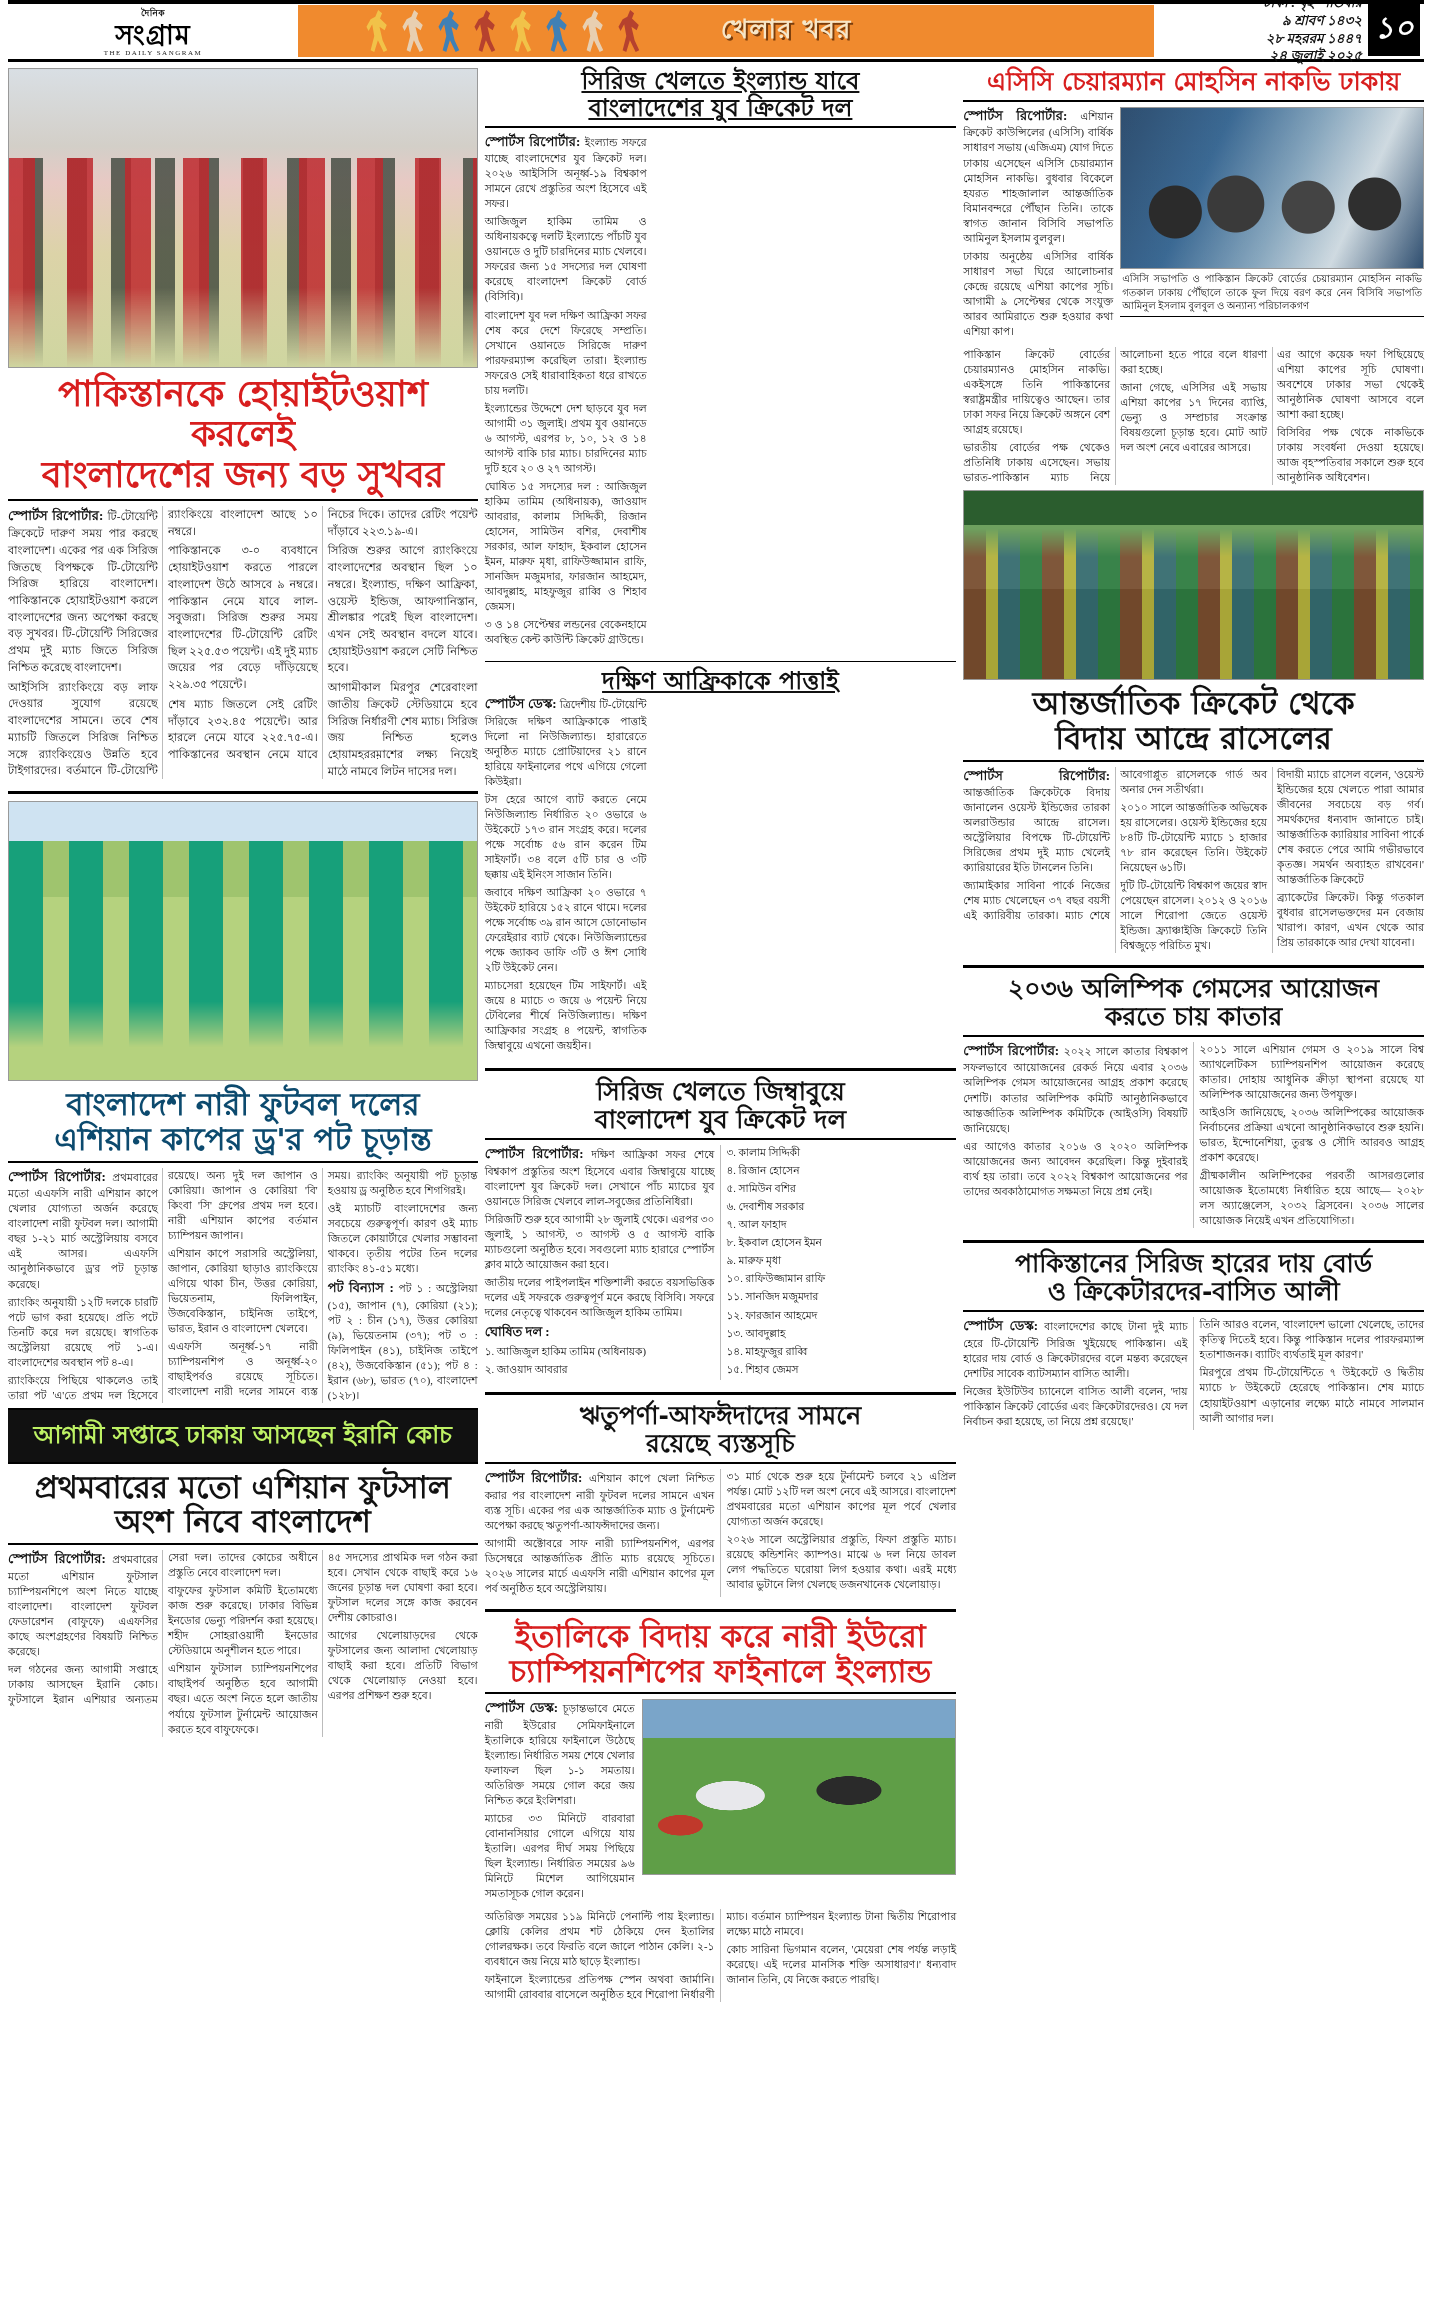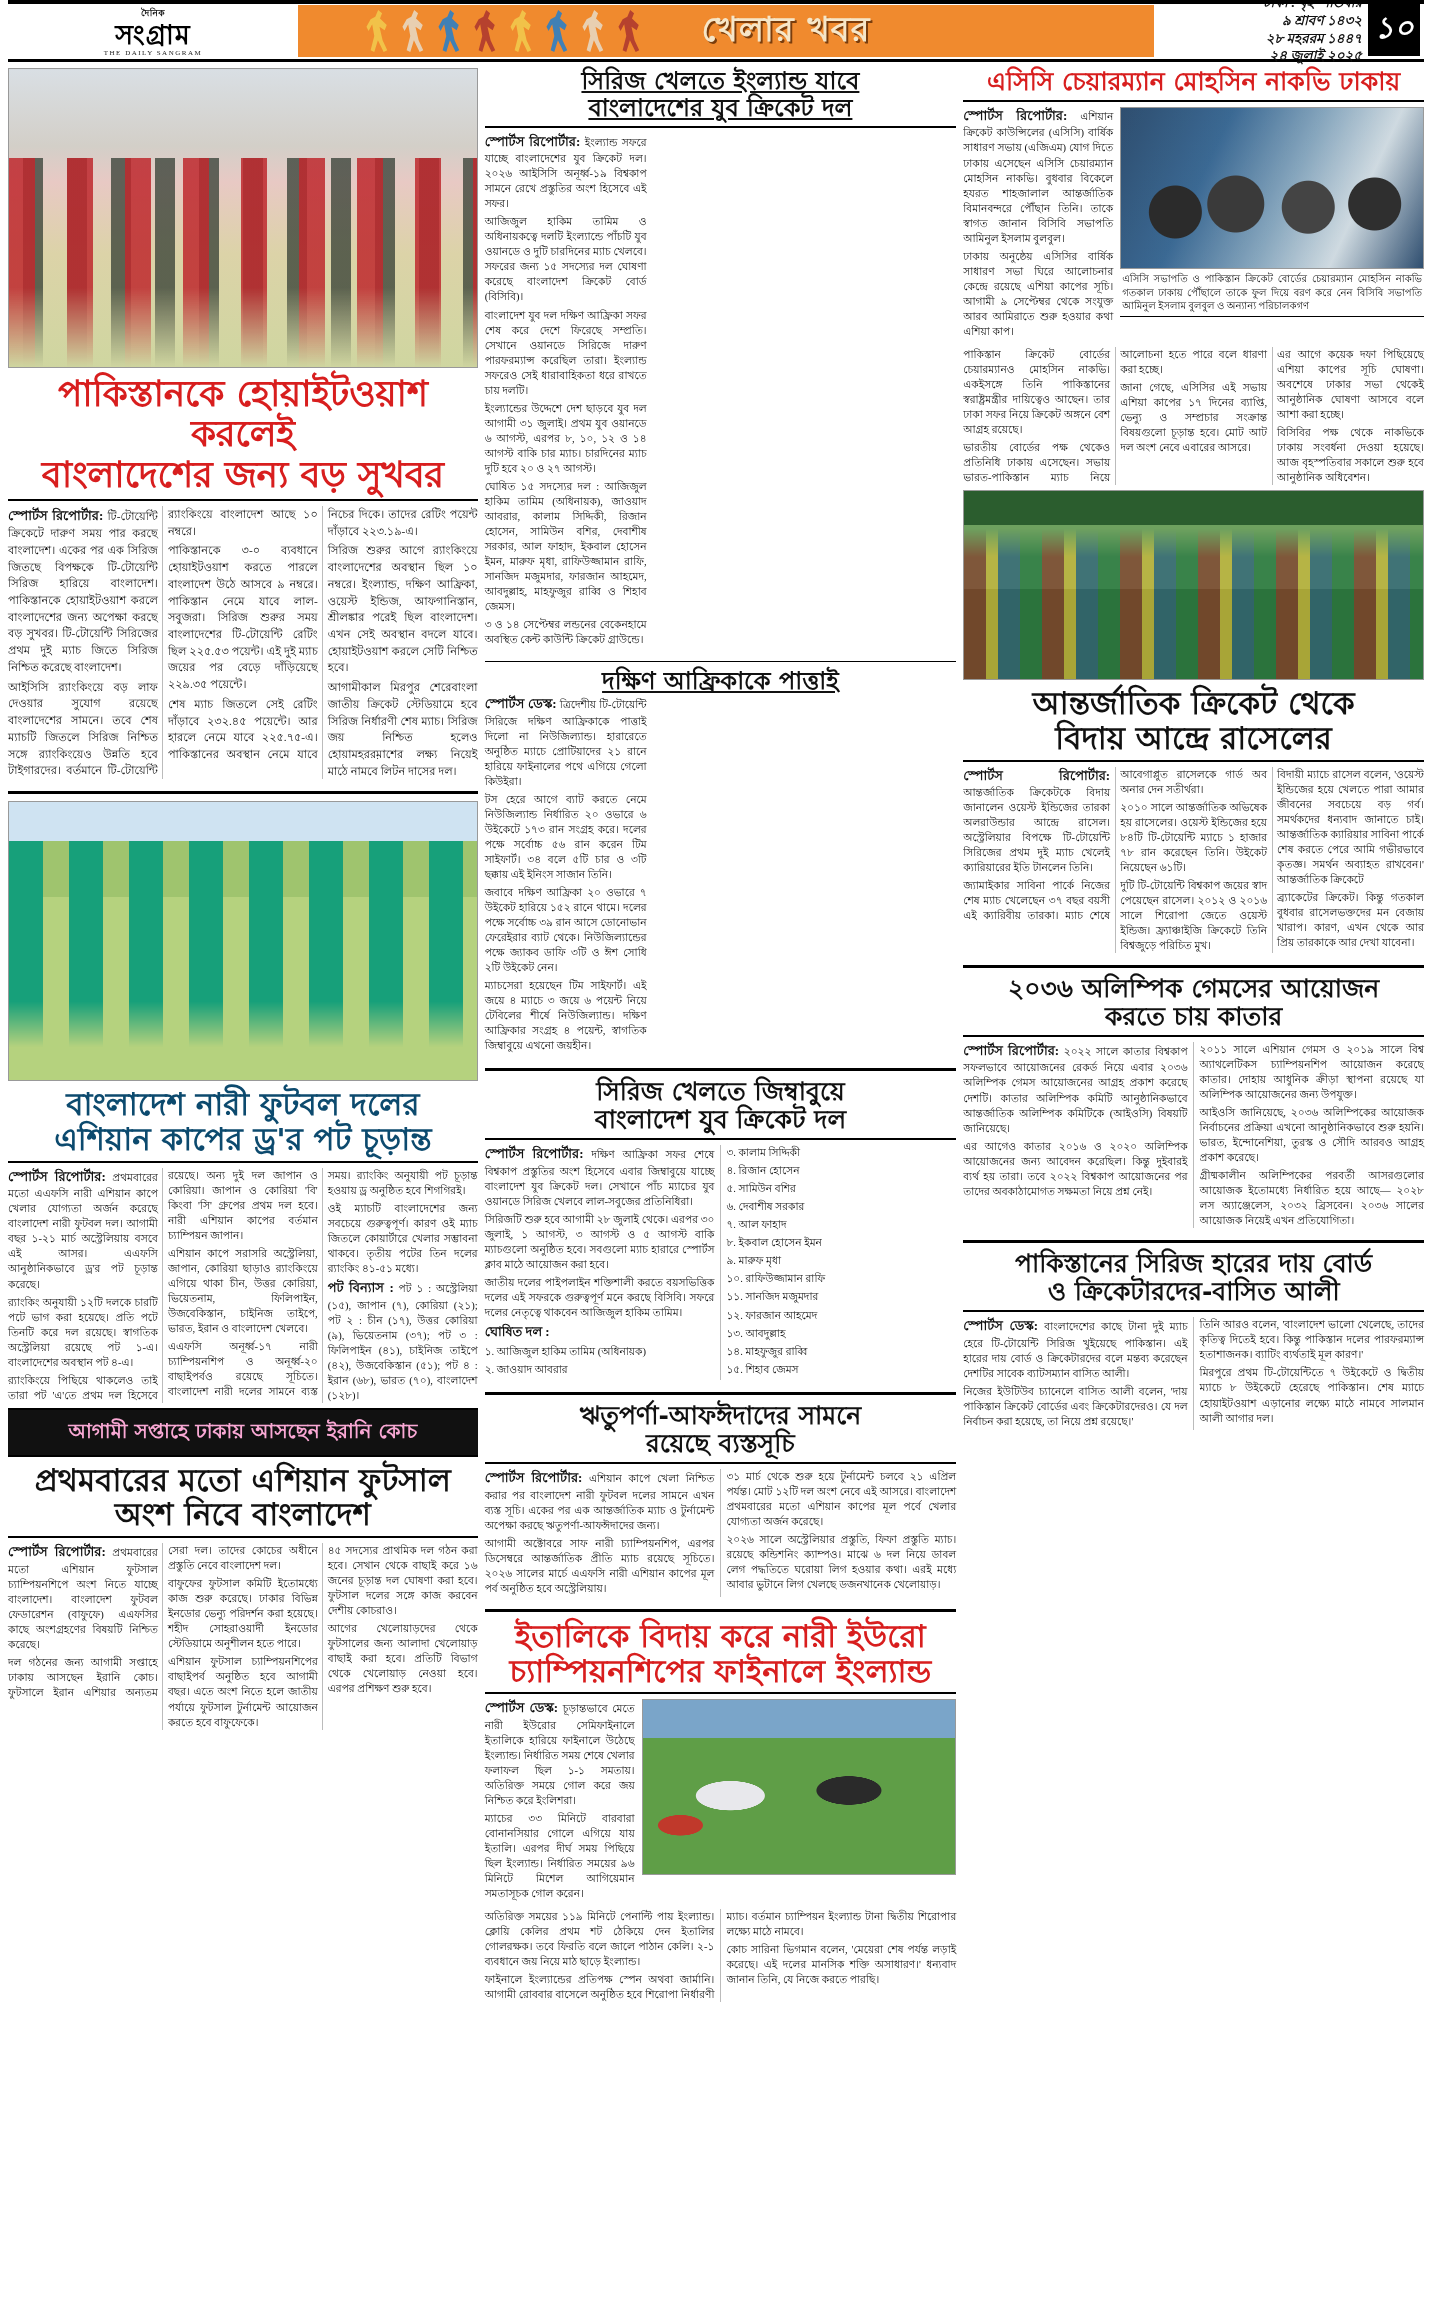--- a/index.html
+++ b/index.html
@@ -35,21 +35,21 @@
     flex: 1; background: #F08A2E; margin: 5px 0 2px 0;
     position: relative; overflow: hidden;
     display:flex; align-items:center; justify-content:center;
   }
   .band-figs { position:absolute; left:8%; top:0; bottom:0; width:42%; display:flex; align-items:center; gap:10px; opacity:.9;}
   .fig { width:26px; height:42px; background:#E8D7C0; clip-path: polygon(45% 0,60% 8%,52% 20%,78% 36%,70% 48%,50% 40%,62% 72%,80% 96%,66% 100%,44% 72%,30% 100%,16% 96%,30% 62%,22% 34%,8% 50%,0 40%,16% 22%,34% 16%); }
   .fig.b { background:#2E7FC4; }
   .fig.r { background:#B03A2E; }
   .fig.y { background:#F2C94C; }
   .band-title {
-    position:relative; z-index:2; color:#F6E6C8; font-size:34px; font-weight:bold;
+    position:relative; z-index:2; color:#F6E6C8; font-size:26px; font-weight:bold;
     font-family:"DejaVu Sans", sans-serif; letter-spacing:1px;
     text-shadow: 2px 2px 0 #7a3d0c; margin-left:120px;
   }
   .date-block {
     width: 270px; display: flex; align-items: center; justify-content: flex-end;
     gap: 6px; padding-right: 4px;
   }
   .date-lines { text-align: right; font-size: 13.5px; line-height: 1.32; font-weight: bold; font-style: italic;}
   .page-num-box {
     width: 52px; height: 52px; background: #000; color: #fff;
@@ -130,22 +130,22 @@
     font-family: "DejaVu Sans", sans-serif;
   }
   .hl-red   { color: #D81E1E; }
   .hl-black { color: #111; }
   .hl-purple{ color: #0c4a6e; }
   .hl-xl  { font-size: 36px; letter-spacing:-.3px; }
   .hl-lg  { font-size: 31px; }
   .hl-md  { font-size: 25px; }
   .hl-sm  { font-size: 24px; text-decoration: underline; }
   .hl-banner {
-    background:#111; color:#f9a8d4; text-align:center; font-weight:bold;
-    font-size: 20px; padding: 6px 16px; font-family:"DejaVu Sans", sans-serif;
+    background:#111; color:#bef264; text-align:center; font-weight:bold;
+    font-size: 24px; padding: 6px 16px; font-family:"DejaVu Sans", sans-serif;
     border-top:2px solid #000; border-bottom:2px solid #000;
   }
 
   .rule { border-top: 1px solid #000; margin: 6px 0; }
   .rule-thick { border-top: 3px solid #000; margin: 7px 0; }
 
   .byline { font-size: 13px; font-weight: bold; }
 
   
   .cols2 { column-count: 2; column-gap: 12px; column-rule: 1px solid #bbb; }

